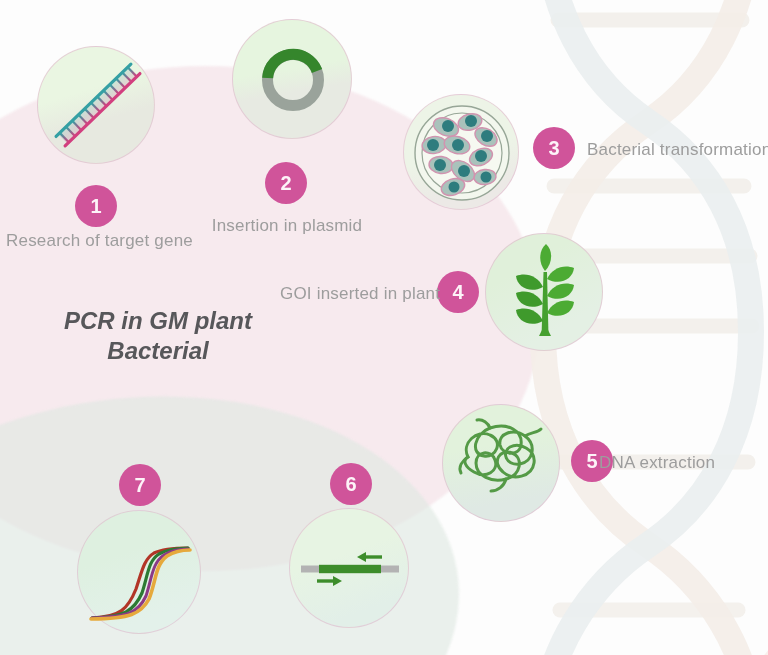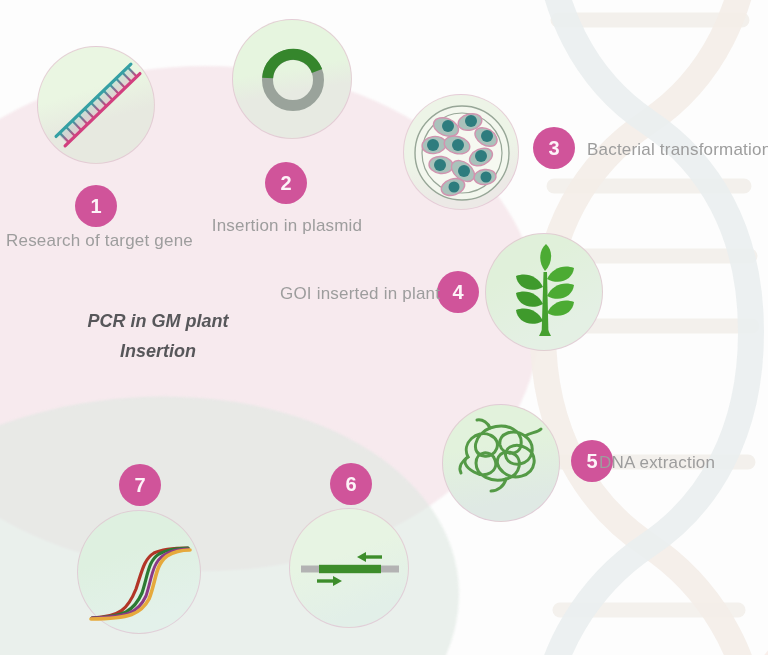--- a/index.html
+++ b/index.html
@@ -26,21 +26,21 @@
   .n7{background:linear-gradient(160deg,#def0e0 35%,#e3f1ea 80%);}
   .badge{position:absolute;width:42px;height:42px;border-radius:50%;
     background:#d0549a;color:#fdf3f8;display:flex;align-items:center;
     justify-content:center;font-size:20px;font-weight:bold;}
   .lbl{position:absolute;color:#9d9d9d;font-size:17px;letter-spacing:.2px;
     white-space:nowrap;}
   .lbl.center{text-align:center;}
   .lbl.right{text-align:right;}
   #title{position:absolute;left:28px;top:306px;width:260px;
     text-align:center;font-weight:bold;font-style:italic;
-    font-size:18px;line-height:30px;color:#57575a;}
+    font-size:24px;line-height:30px;color:#57575a;}
   svg{display:block;}
 </style>
 </head>
 <body>
 
 <div id="canvas">
 
   <div class="blob" id="blob-pink"></div>
   <div class="blob" id="blob-sage"></div>
 
@@ -55,21 +55,21 @@
         <line x1="42" y1="610" x2="220" y2="610"></line>
       </g>
       <circle cx="430" cy="800" r="210" stroke="#f7ebe6" stroke-width="48" opacity="0.8"></circle>
       <path stroke="#f4ede8" stroke-width="26" opacity="0.9" d="M233,-92 C233,10 190,82 130,122 C70,162 25,230 25,332 C25,434 70,505 130,545 C190,585 233,655 233,720"></path>
       <path stroke="#eaeeef" stroke-width="26" opacity="0.9" d="M27,-92 C27,10 70,82 130,122 C190,162 233,230 233,332 C233,434 190,505 130,545 C70,585 27,655 27,720"></path>
     </g>
   </svg>
 
   <div id="title">
     <div>PCR in GM plant</div>
-    <div>Insertion</div>
+    <div>Bacterial</div>
   </div>
 
   <div class="node n1" style="left:37px;top:46px;width:118px;height:118px;">
     <svg width="118" height="118" viewBox="0 0 118 118">
       <defs>
         <linearGradient id="rg" x1="0" y1="0" x2="0" y2="1">
           <stop offset="0" stop-color="#35a0a4"></stop>
             <stop offset="1" stop-color="#d23f7f"></stop>
         </linearGradient>
       </defs>

